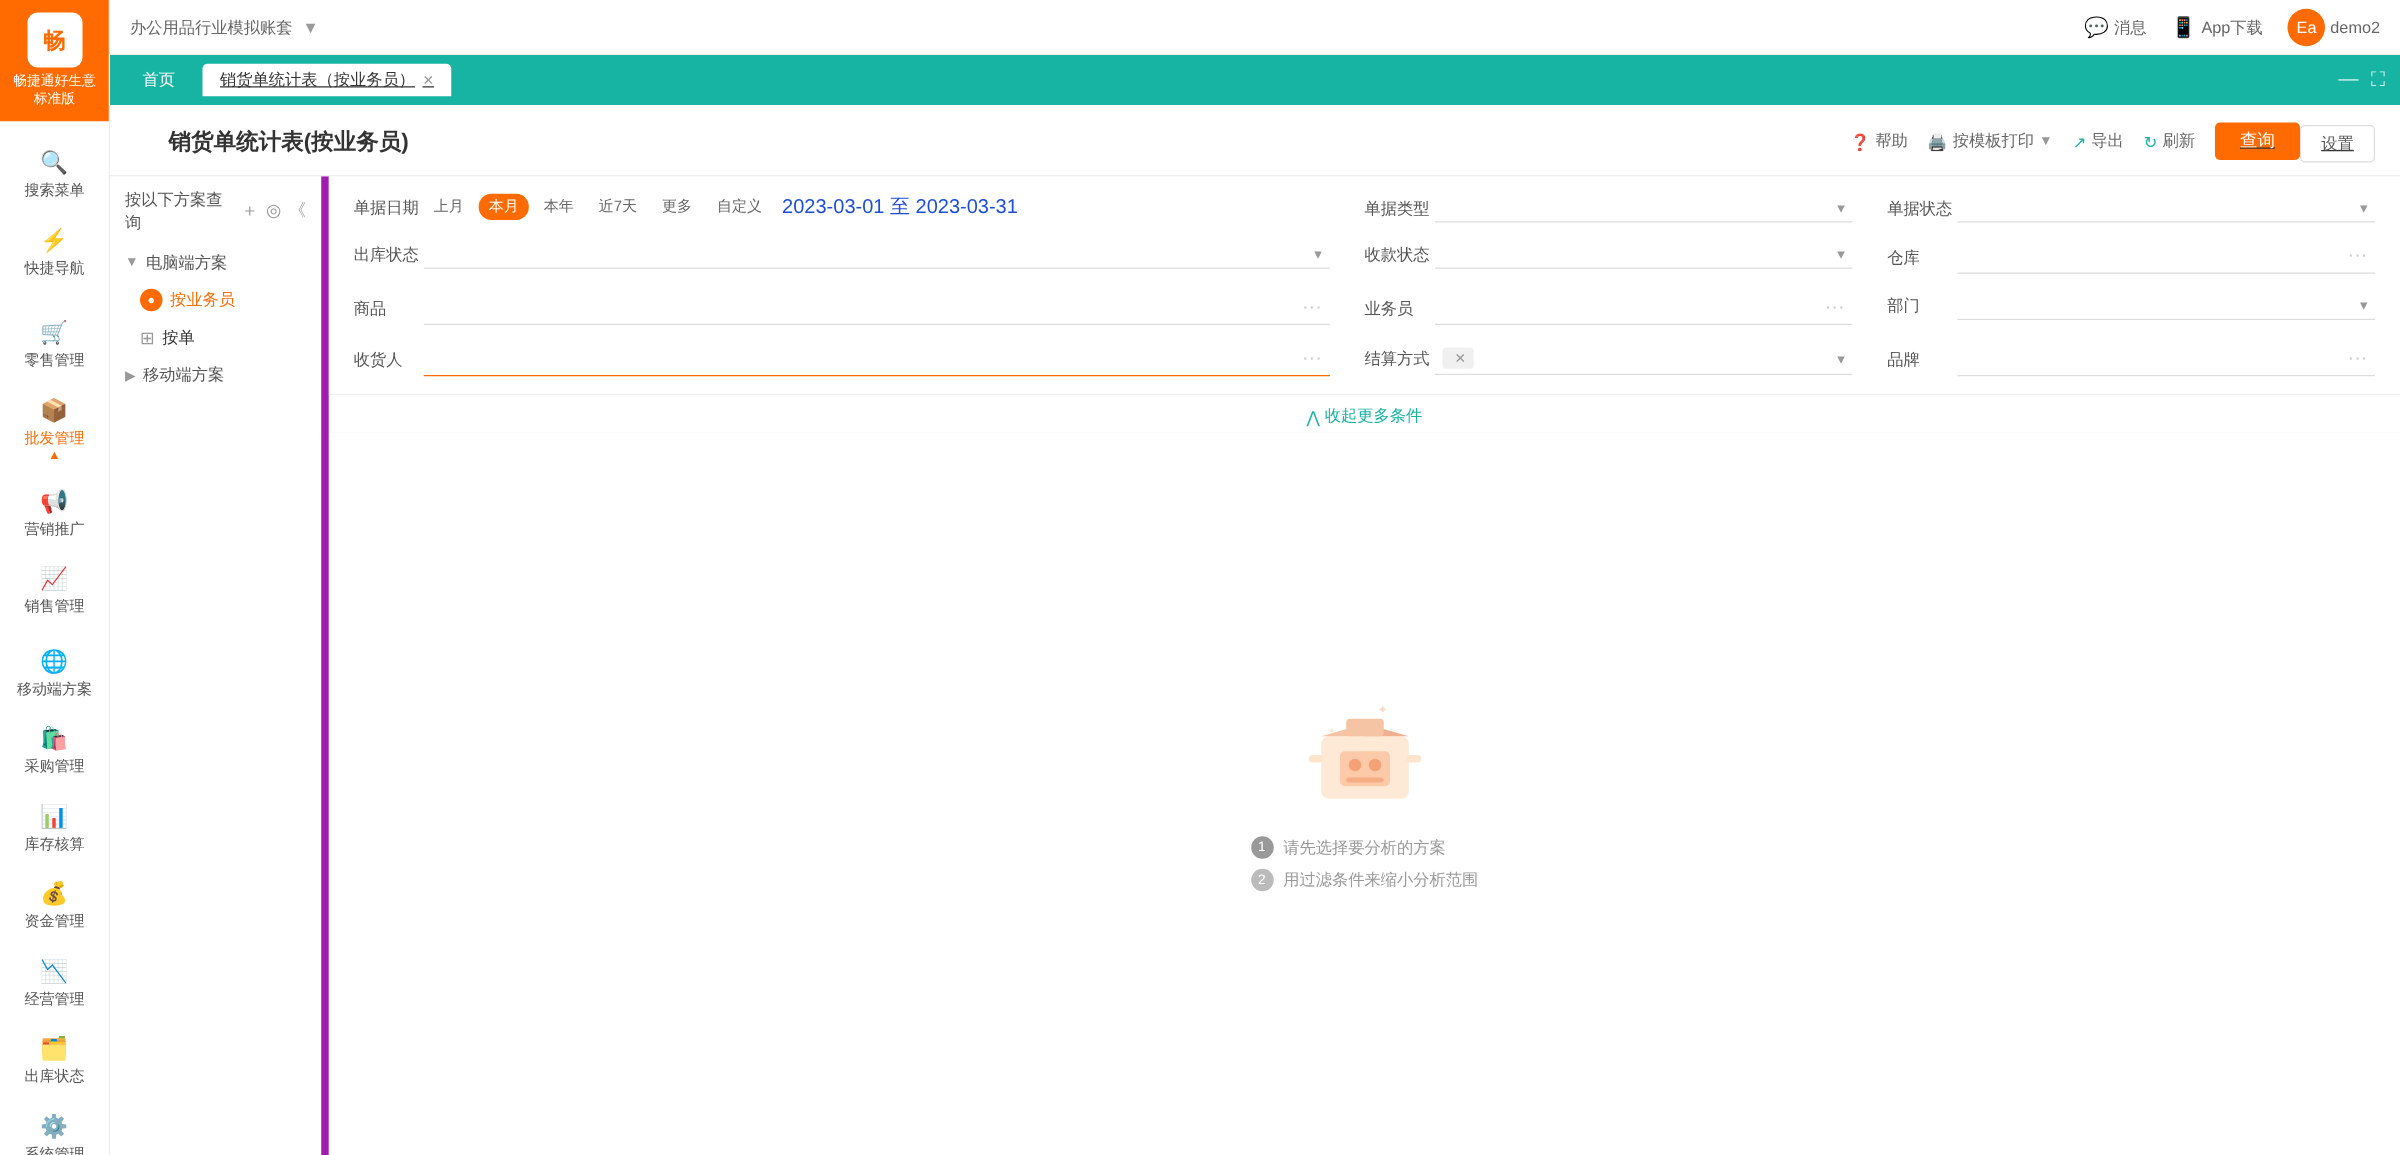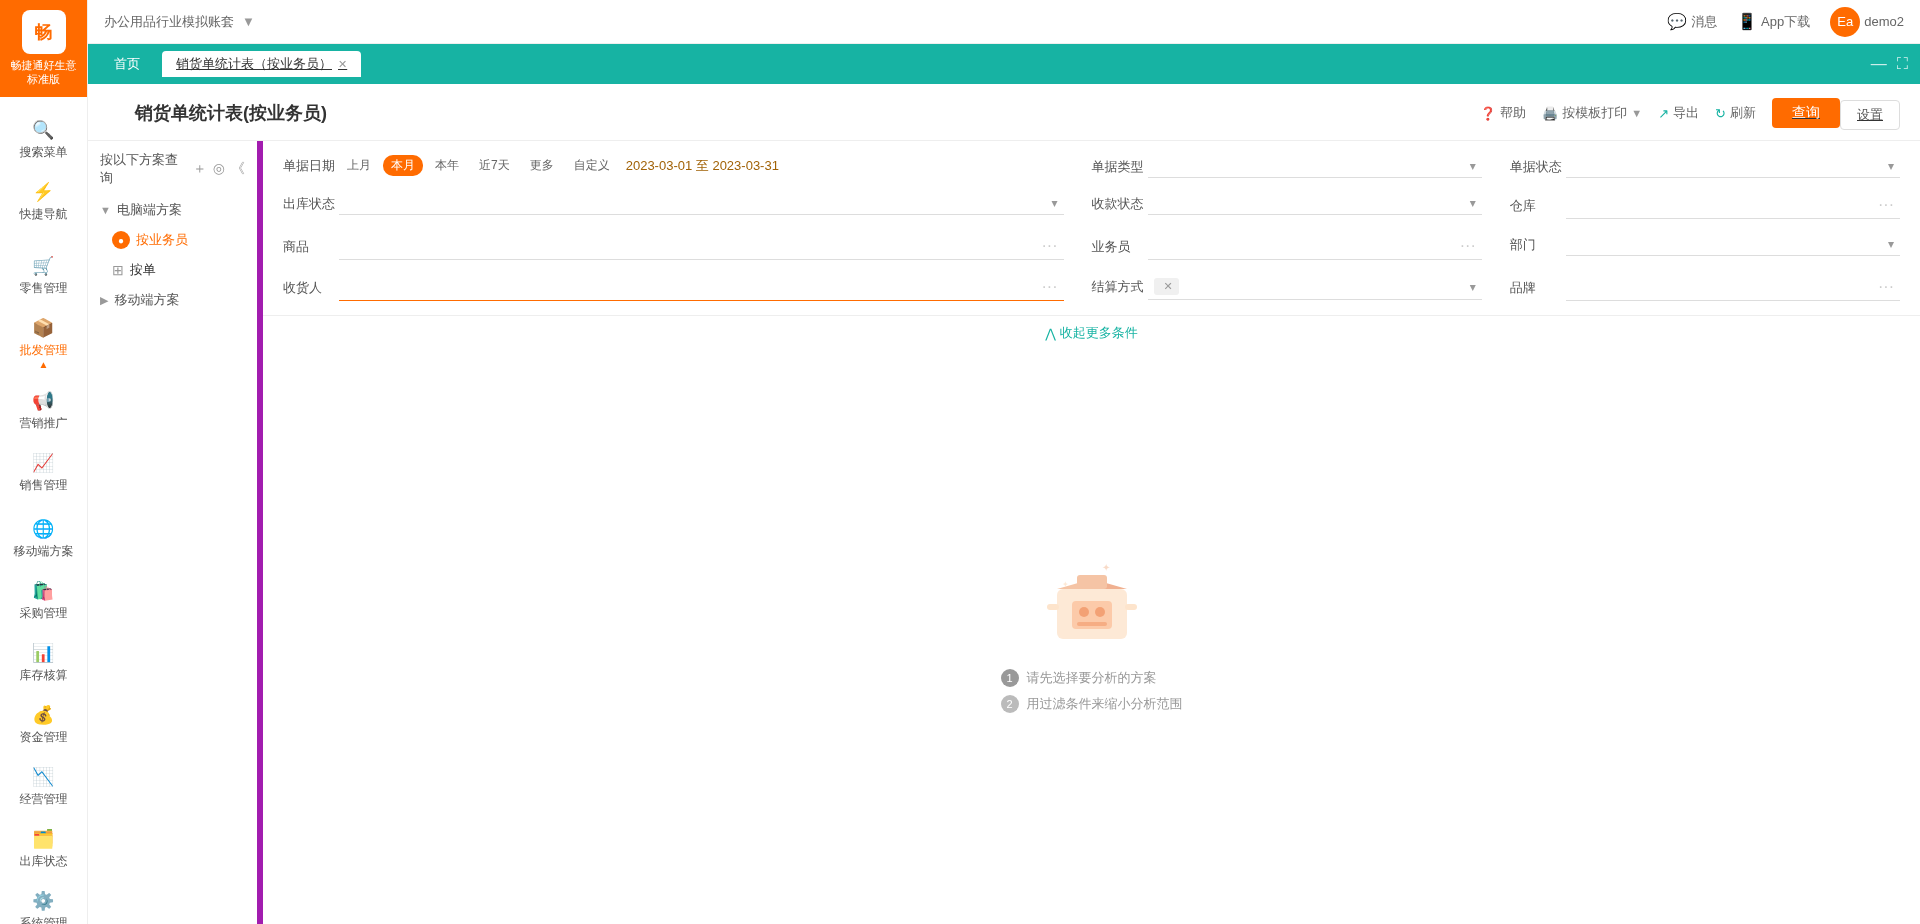--- a/index.html
+++ b/index.html
@@ -66,21 +66,21 @@
     .filter-row:last-child { margin-bottom: 0; }
     .filter-item { display: flex; align-items: center; flex: 1; min-width: 0; }
     .filter-label { font-size: 13px; color: #555; white-space: nowrap; min-width: 56px; }
     .filter-control { flex: 1; border: none; border-bottom: 1px solid #ddd; padding: 4px 6px; font-size: 13px; color: #333; outline: none; background: transparent; display: flex; align-items: center; justify-content: space-between; }
     .filter-control.orange-border { border-bottom-color: #ff6b00; }
     .filter-sep { width: 20px; flex-shrink: 0; }
     .date-row { display: flex; align-items: center; gap: 8px; }
     .date-buttons { display: flex; gap: 4px; }
     .date-btn { padding: 2px 8px; border-radius: 10px; font-size: 12px; color: #666; cursor: pointer; border: none; background: transparent; }
     .date-btn.active { background: #ff6b00; color: #fff; }
-    .date-range { font-size: 13px; color: #a16207; }
+    .date-range { font-size: 16px; color: #1d4ed8; }
     .filter-dots { color: #ccc; font-size: 16px; }
     .caret { color: #999; font-size: 12px; }
     .tag-x { background: #f0f0f0; border-radius: 3px; padding: 2px 6px; font-size: 12px; color: #666; display: flex; align-items: center; gap: 4px; }
     .tag-x-btn { cursor: pointer; color: #999; font-size: 11px; }
     .collapse-row { display: flex; justify-content: center; padding: 8px 0 4px; }
     .collapse-btn { color: #17b3a3; font-size: 13px; cursor: pointer; display: flex; align-items: center; gap: 4px; }
 
     
     .empty-state { flex: 1; display: flex; flex-direction: column; align-items: center; justify-content: center; background: #fff; margin: 0; }
     .empty-icon { width: 100px; height: 100px; position: relative; margin-bottom: 20px; }

